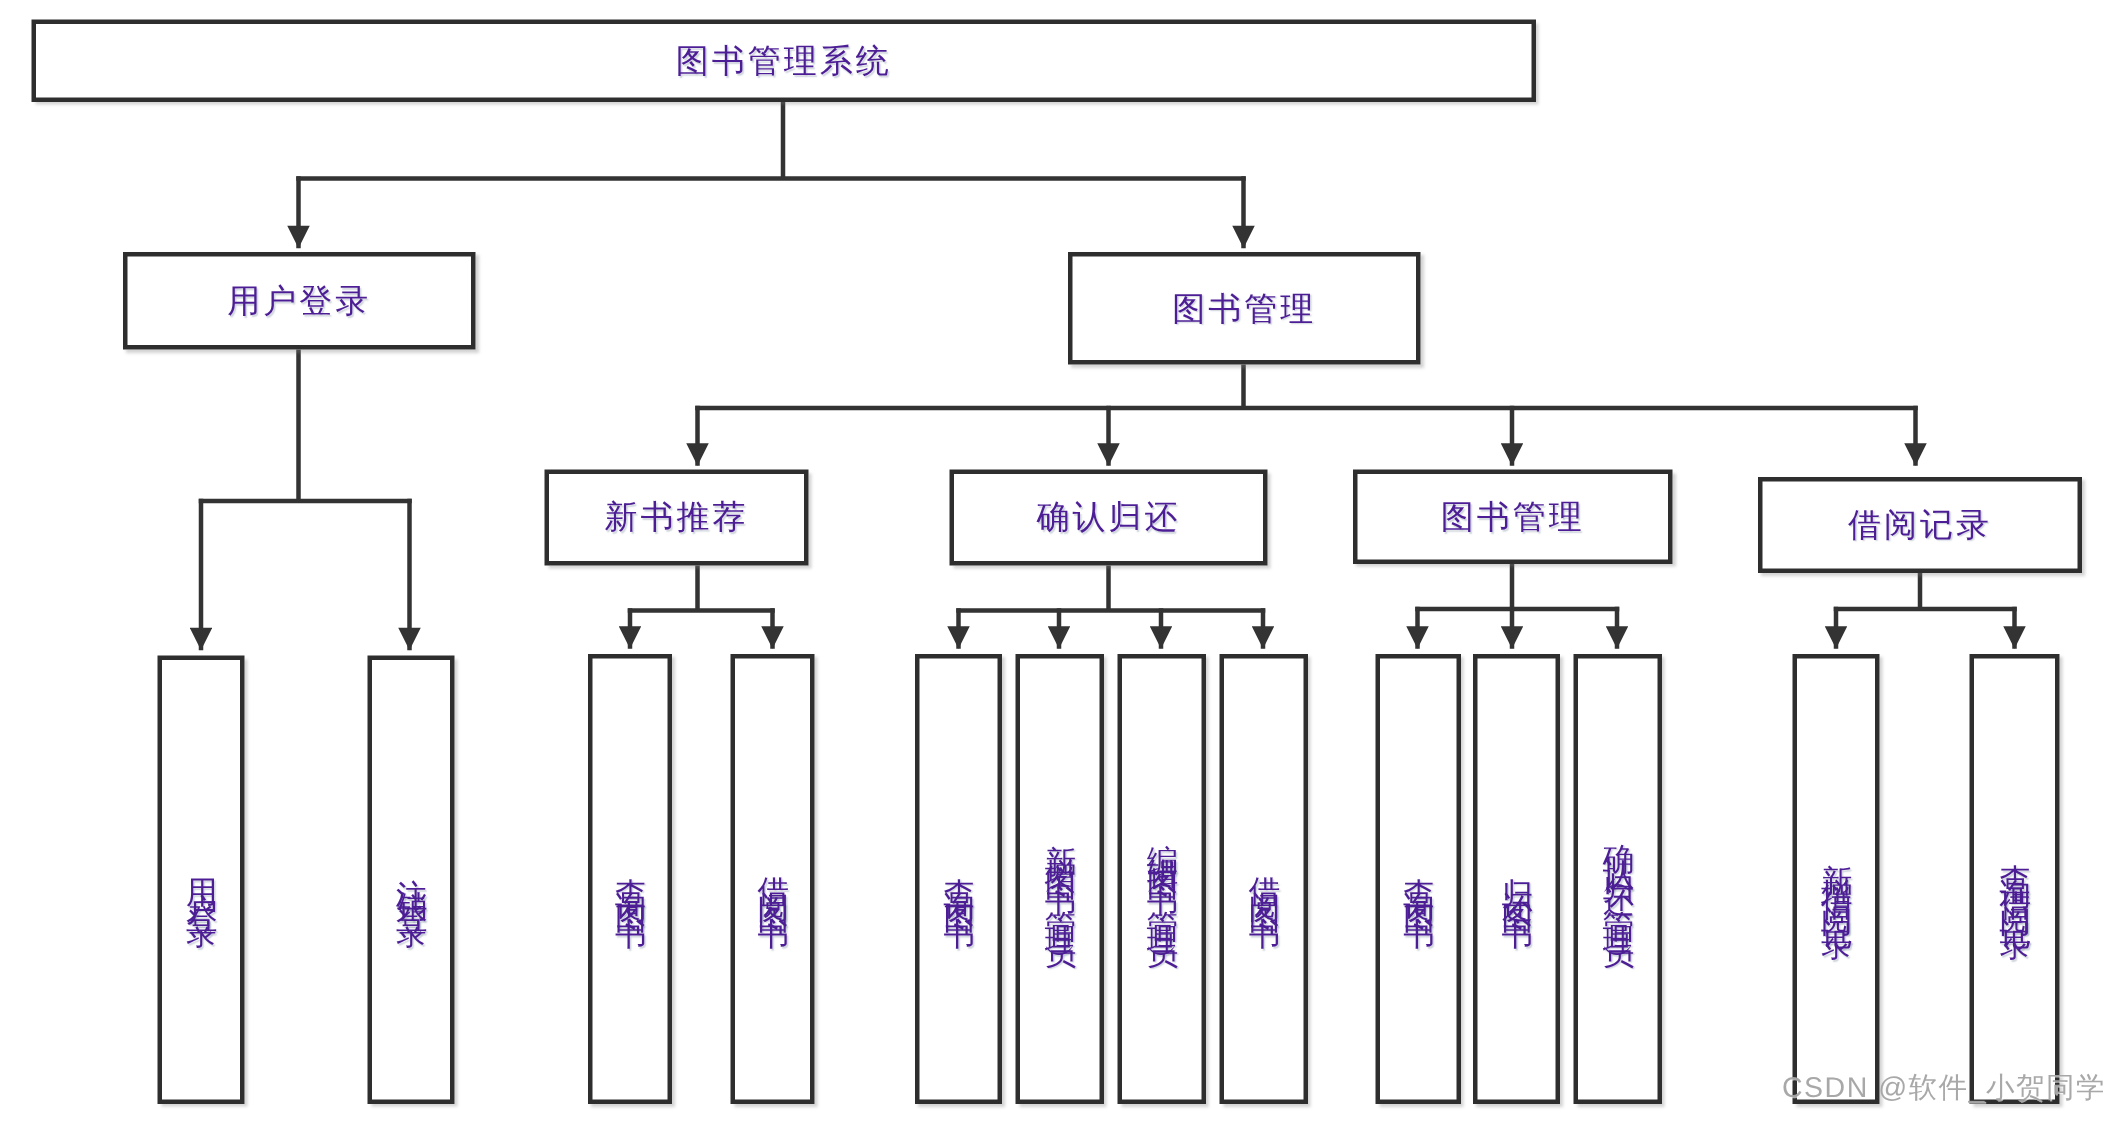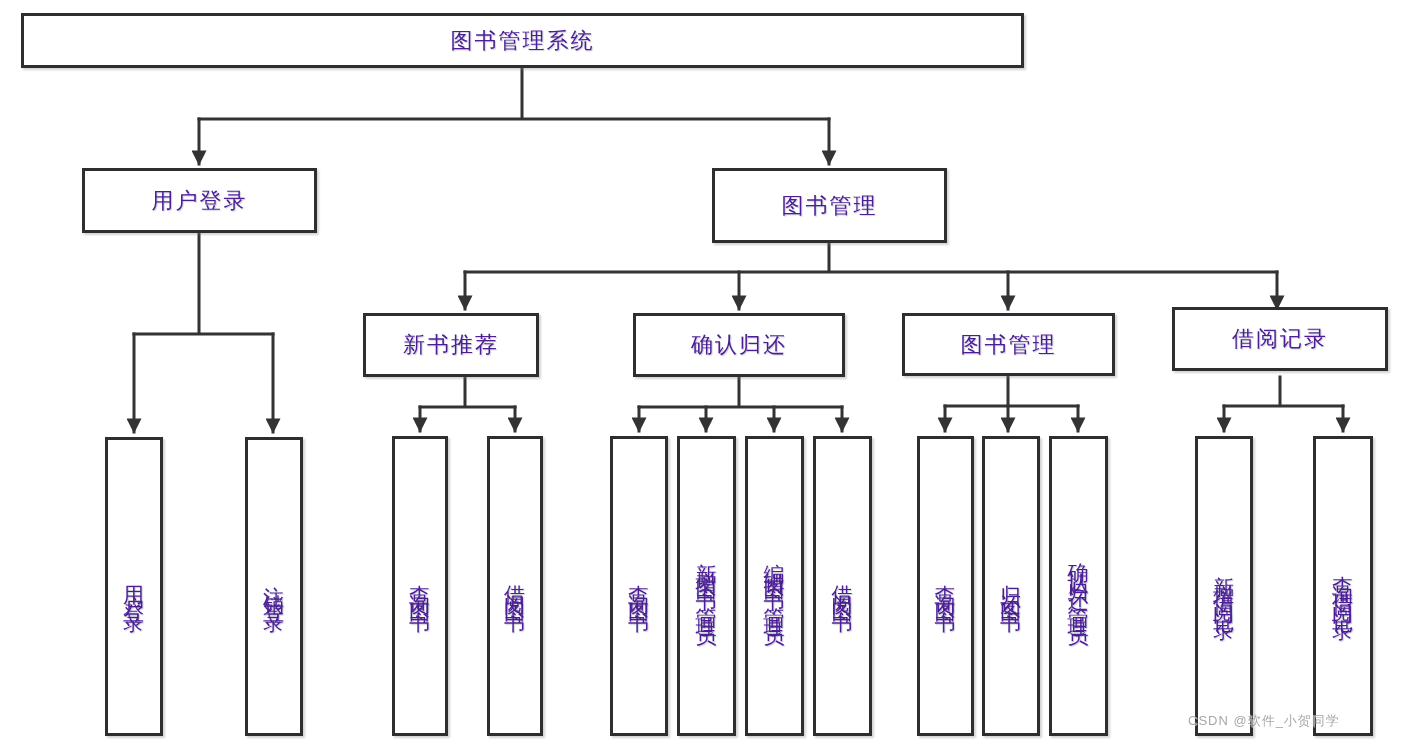--- a/index.html
+++ b/index.html
@@ -19,21 +19,21 @@
     text-align:right;
   }
   .hbox { font-size:22px; letter-spacing:2px; white-space:nowrap; }
   .vbox { font-size:21px; }
   .vbox span {
     writing-mode:vertical-rl; text-orientation:mixed;
     letter-spacing:9px; line-height:1; display:block;
   }
   .watermark {
     position:absolute; z-index:3; left:1188px; top:712px;
-    color:rgba(163,163,163,0.95); font-size:13px; letter-spacing:1px;
+    color:rgba(163,163,163,0.95); font-size:19px; letter-spacing:1px;
     white-space:nowrap; text-shadow:1px 1px 0 rgba(255,255,255,0.6);
   }
 </style>
 </head>
 <body>
 
 <div class="stage">
 
   <svg class="connectors" width="1405" height="747" viewBox="0 0 1405 747">
     <defs>
@@ -81,21 +81,21 @@
   </svg>
 
   <div class="hbox" style="left:21px;top:13px;width:1003px;height:55px">图书管理系统</div>
 
   <div class="hbox" style="left:82px;top:168px;width:235px;height:65px">用户登录</div>
   <div class="hbox" style="left:712px;top:168px;width:235px;height:75px">图书管理</div>
 
   <div class="hbox" style="left:363px;top:313px;width:176px;height:64px">新书推荐</div>
   <div class="hbox" style="left:633px;top:313px;width:212px;height:64px">确认归还</div>
   <div class="hbox" style="left:902px;top:313px;width:213px;height:63px">图书管理</div>
-  <div class="hbox" style="left:1172px;top:307px;width:216px;height:64px">借阅记录</div>
+  <div class="hbox" style="left:1172px;top:318px;width:216px;height:64px">借阅记录</div>
 
   <div class="vbox" style="left:105px;top:437px;width:58px;height:299px">
     <span>用户登录</span>
   </div>
   <div class="vbox" style="left:245px;top:437px;width:58px;height:299px">
     <span>注销登录</span>
   </div>
 
   <div class="vbox" style="left:392px;top:436px;width:56px;height:300px">
     <span>查询图书</span>

